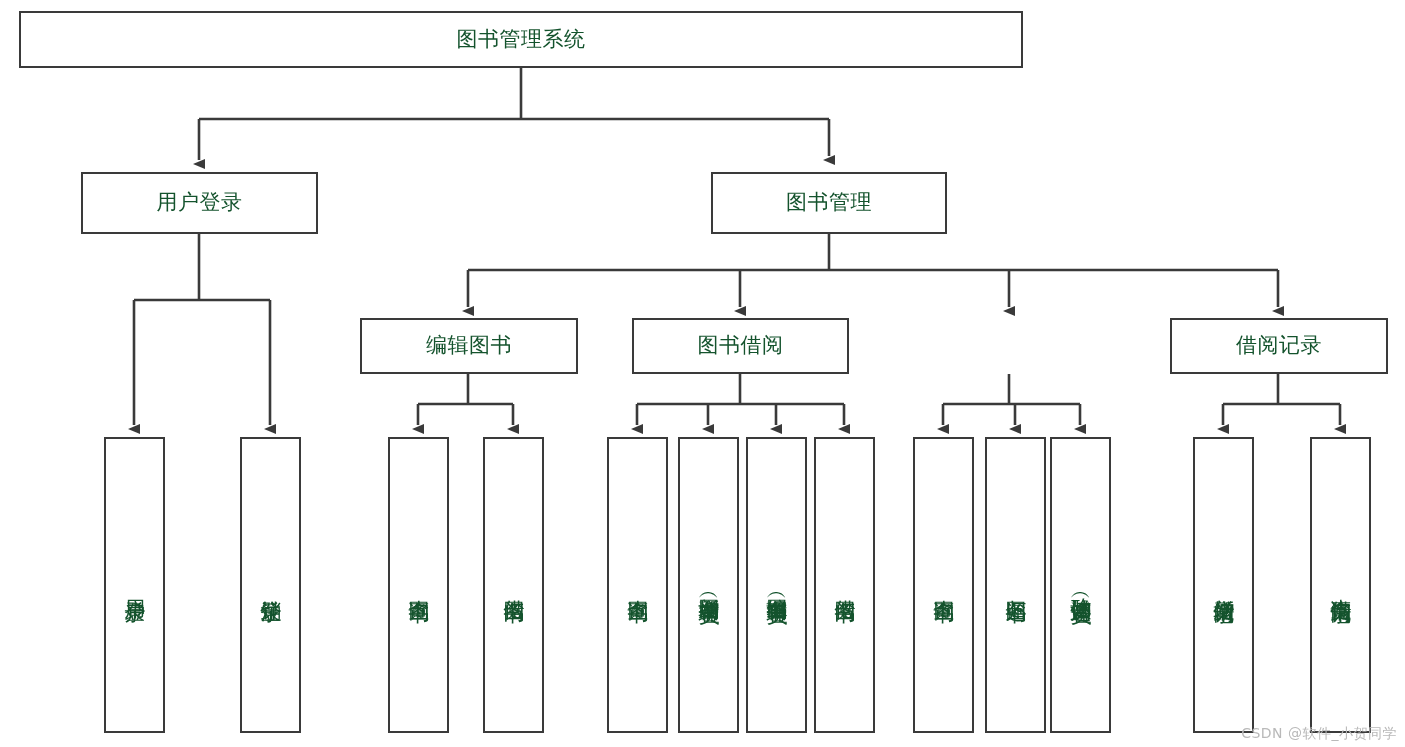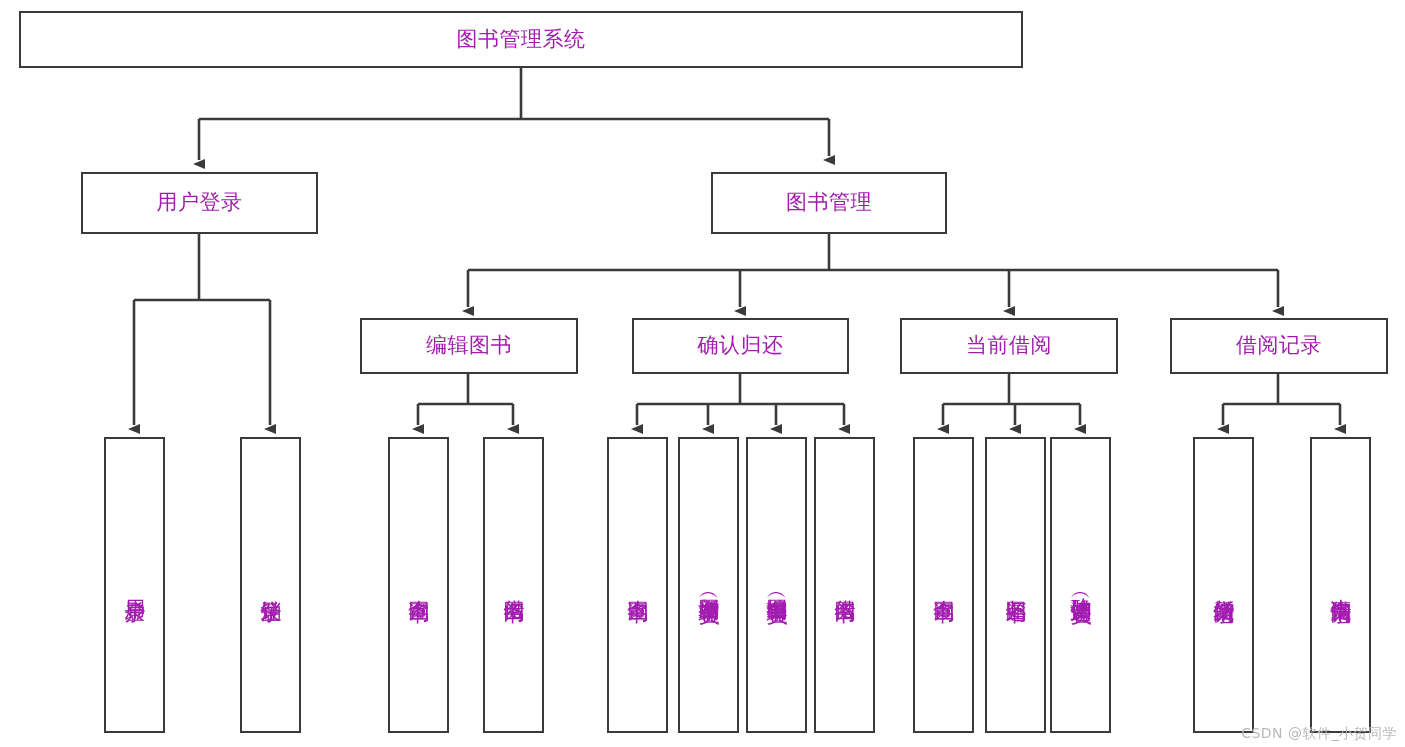--- a/index.html
+++ b/index.html
@@ -1,21 +1,21 @@
 <!DOCTYPE html>
 <html><head>
 <meta charset="utf-8">
 <style>
   html,body{margin:0;padding:0;background:#ffffff;}
   body{font-family:"DejaVu Sans","Liberation Sans",sans-serif;}
   #stage{position:relative;width:1405px;height:747px;background:#fff;overflow:hidden;}
   svg#wires{position:absolute;left:0;top:0;width:1405px;height:747px;}
   .node{position:absolute;box-sizing:border-box;background:#ffffff;
         border:2px solid #3a3a3a;display:flex;align-items:center;justify-content:center;
-        color:#a21caf;}
+        color:#14532d;}
   .node.h{font-size:21px;letter-spacing:.5px;line-height:1.1;}
   .leaf{writing-mode:vertical-rl;text-orientation:upright;font-size:21px;
         line-height:1.38;letter-spacing:1px;text-align:center;white-space:nowrap;}
   .leafbox{align-items:center;justify-content:center;padding:4px 0;}
   .wm{position:absolute;right:8px;bottom:4px;font-size:14px;color:#b9b9b9;
       letter-spacing:.5px;white-space:nowrap;}
 </style>
 </head>
 <body>
 
@@ -79,24 +79,21 @@
     <span>用户登录</span>
   </div>
   <div class="node h" style="left:711px;top:172px;width:236px;height:62px;">
     <span>图书管理</span>
   </div>
 
   <div class="node h" style="left:360px;top:318px;width:218px;height:56px;">
     <span>编辑图书</span>
   </div>
   <div class="node h" style="left:632px;top:318px;width:217px;height:56px;">
-    <span>确认归还</span>
-  </div>
-  <div class="node h" style="left:900px;top:318px;width:218px;height:56px;">
-    <span>当前借阅</span>
+    <span>图书借阅</span>
   </div>
   <div class="node h" style="left:1170px;top:318px;width:218px;height:56px;text-align:right;">
     <span>借阅记录</span>
   </div>
 
   <div class="node leafbox" style="left:104px;top:437px;width:61px;height:296px;">
     <span class="leaf">用户登录</span>
   </div>
   <div class="node leafbox" style="left:240px;top:437px;width:61px;height:296px;">
     <span class="leaf">注销登录</span>

